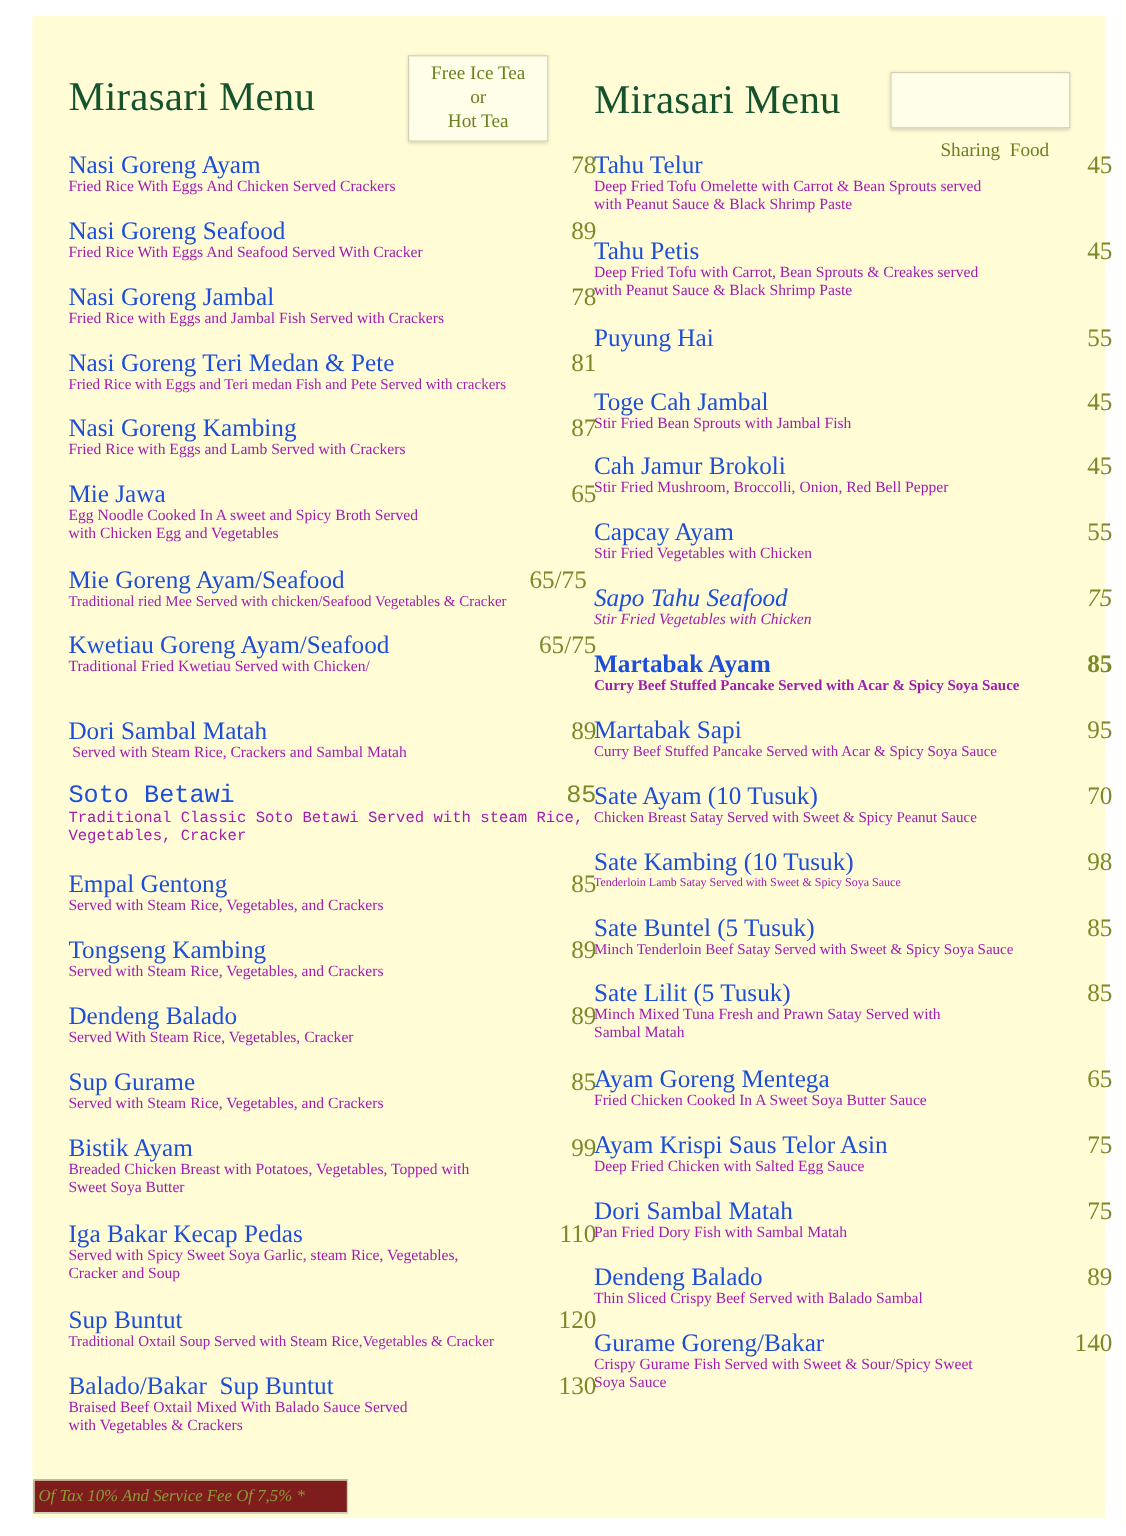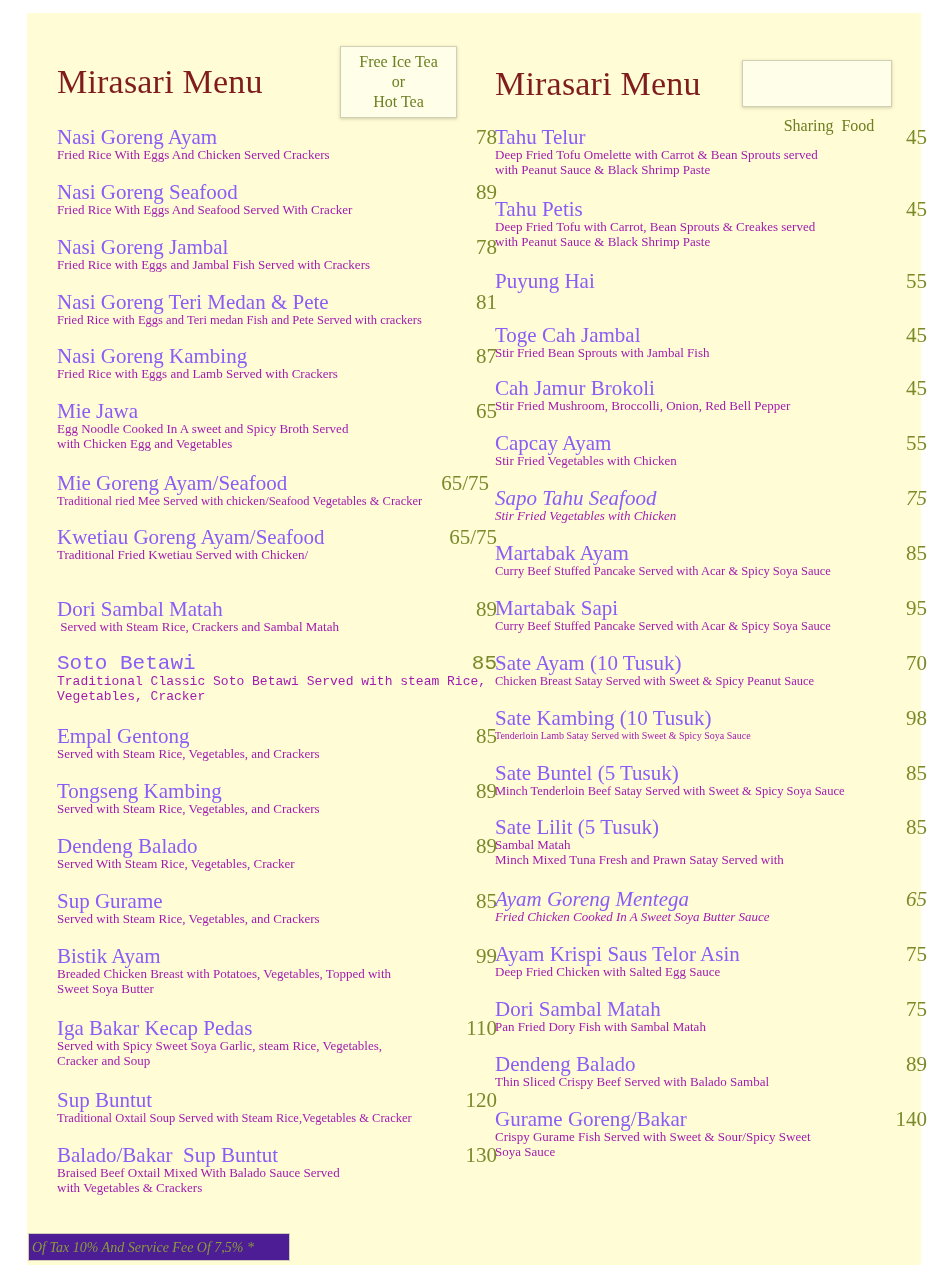--- a/index.html
+++ b/index.html
@@ -2,30 +2,30 @@
 <html><head>
 <meta charset="utf-8">
 <style>
   html, body { margin:0; padding:0; }
   body { width:938px; height:1280px; background:#ffffff; position:relative; overflow:hidden;
          font-family:"Liberation Serif","DejaVu Serif",serif; }
   .panel { position:absolute; left:27px; top:13px; width:894px; height:1252px; background:#fffcd6; }
   .col { position:absolute; top:0; }
   .col-left { left:30px; width:440px; }
   .col-right { left:468px; width:432px; }
-  .title { position:absolute; font-size:34px; color:#7f1d1d; letter-spacing:0.2px; white-space:nowrap; }
+  .title { position:absolute; font-size:34px; color:#14532d; letter-spacing:0.2px; white-space:nowrap; }
   .badge { position:absolute; border:1.5px solid #d2d0b4; background:#fffee8;
            box-shadow:0 1px 3px rgba(150,150,110,0.45); color:#6e7f22;
            text-align:center; font-size:16px; line-height:20px; }
   .item { position:absolute; left:0; right:0; }
-  .name { font-size:21px; color:#8b5cf6; line-height:22px; white-space:nowrap; }
+  .name { font-size:21px; color:#1d4ed8; line-height:22px; white-space:nowrap; }
   .price { position:absolute; right:0; top:0; font-size:21px; color:#7a8a2a; line-height:22px; }
   .desc { font-size:13px; color:#a21caf; line-height:16px; margin-top:-1px; }
   .footer { position:absolute; left:28px; top:1233px; width:262px; height:28px;
-            border:1px solid #cfcdb7; background:#4c1d95; color:#8b9a3a;
+            border:1px solid #cfcdb7; background:#7f1d1d; color:#8b9a3a;
             font-size:14px; font-style:italic; line-height:28px; padding-left:3px; box-sizing:border-box; white-space:nowrap; }
 </style>
 </head>
 <body>
 
 <div class="panel">
 
   <div class="col col-left">
     <div class="title" style="left:0;top:50px;">Mirasari Menu</div>
     <div class="badge" style="left:283px;top:33px;width:117px;height:72px;padding-top:5px;box-sizing:border-box;">
@@ -166,21 +166,21 @@
     <div class="item" style="top:419px;">
       <div class="name">Capcay Ayam</div>
       <div class="price">55</div>
       <div class="desc">Stir Fried Vegetables with Chicken</div>
     </div>
     <div class="item" style="top:474px;font-style:italic;">
       <div class="name">Sapo Tahu Seafood</div>
       <div class="price">75</div>
       <div class="desc">Stir Fried Vegetables with Chicken</div>
     </div>
-    <div class="item" style="top:529px;">
+    <div class="item" style="top:529px;font-weight:bold;">
       <div class="name">Martabak Ayam</div>
       <div class="price">85</div>
       <div class="desc" style="font-size:12.5px;white-space:nowrap;">Curry Beef Stuffed Pancake Served with Acar &amp; Spicy Soya Sauce</div>
     </div>
     <div class="item" style="top:584px;">
       <div class="name">Martabak Sapi</div>
       <div class="price">95</div>
       <div class="desc" style="font-size:12.5px;white-space:nowrap;">Curry Beef Stuffed Pancake Served with Acar &amp; Spicy Soya Sauce</div>
     </div>
     <div class="item" style="top:639px;">
@@ -194,24 +194,24 @@
       <div class="desc" style="font-size:10px;white-space:nowrap;">Tenderloin Lamb Satay Served with Sweet &amp; Spicy Soya Sauce</div>
     </div>
     <div class="item" style="top:749px;">
       <div class="name">Sate Buntel (5 Tusuk)</div>
       <div class="price">85</div>
       <div class="desc" style="font-size:12.5px;white-space:nowrap;">Minch Tenderloin Beef Satay Served with Sweet &amp; Spicy Soya Sauce</div>
     </div>
     <div class="item" style="top:803px;">
       <div class="name">Sate Lilit (5 Tusuk)</div>
       <div class="price">85</div>
+      <div class="desc">Minch Mixed Tuna Fresh and Prawn Satay Served with</div>
       <div class="desc">Sambal Matah</div>
-      <div class="desc">Minch Mixed Tuna Fresh and Prawn Satay Served with</div>
-    </div>
-    <div class="item" style="top:875px;font-style:italic;">
+    </div>
+    <div class="item" style="top:875px;">
       <div class="name">Ayam Goreng Mentega</div>
       <div class="price">65</div>
       <div class="desc">Fried Chicken Cooked In A Sweet Soya Butter Sauce</div>
     </div>
     <div class="item" style="top:930px;">
       <div class="name">Ayam Krispi Saus Telor Asin</div>
       <div class="price">75</div>
       <div class="desc">Deep Fried Chicken with Salted Egg Sauce</div>
     </div>
     <div class="item" style="top:985px;">

